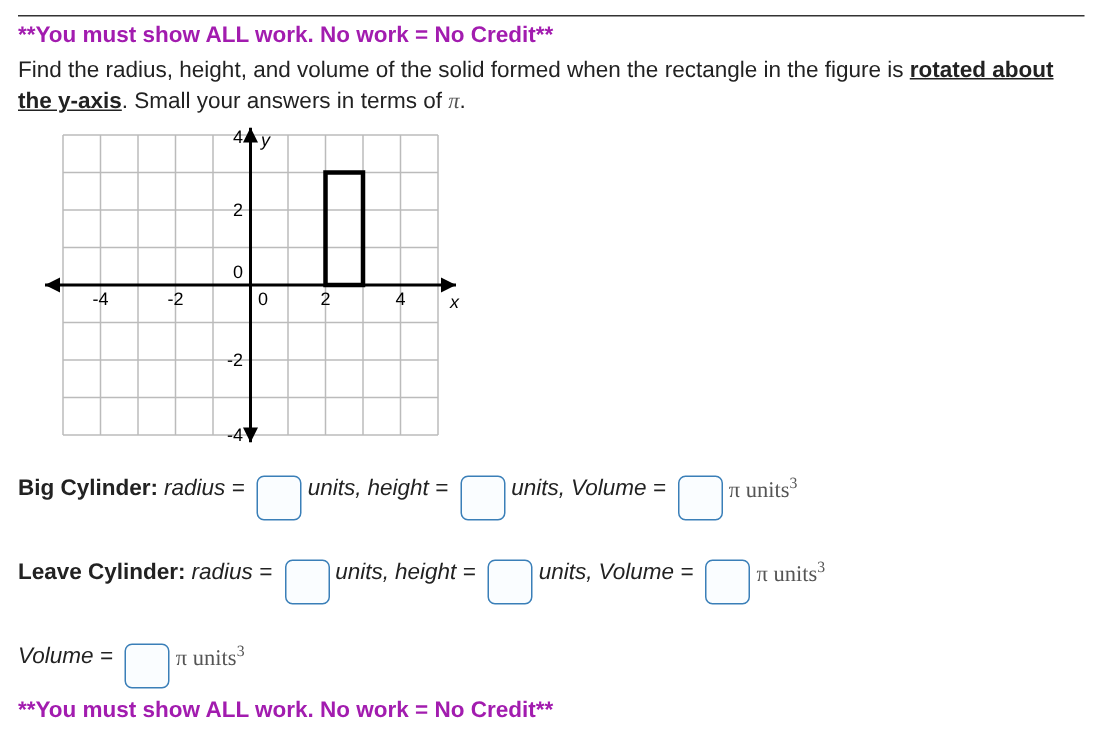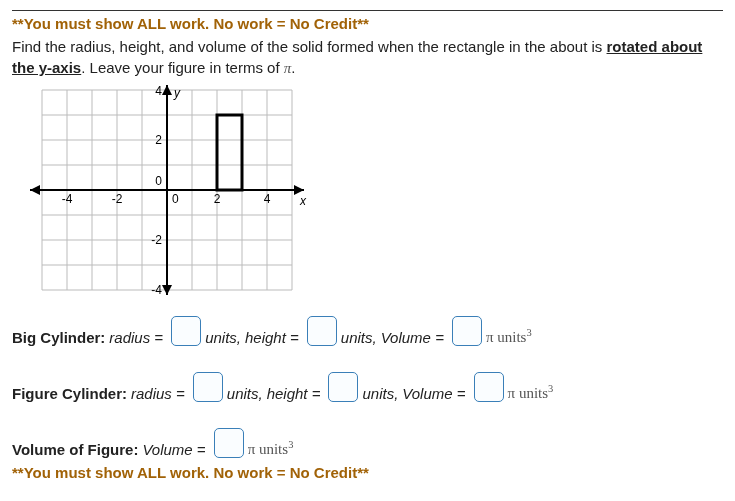--- a/index.html
+++ b/index.html
@@ -5,40 +5,40 @@
   body {
     font-family: Arial, Helvetica, sans-serif;
     font-size: 15px;
     color: #222;
     margin: 0;
     padding: 10px 12px;
     width: 735px;
     box-sizing: border-box;
   }
   .warning {
-    color: #a16207;
+    color: #a21caf;
     font-weight: bold;
     font-size: 15px;
     margin: 2px 0 4px 0;
   }
   .instructions {
     font-size: 15px;
     line-height: 1.4;
     margin-bottom: 6px;
   }
   .ul {
     text-decoration: underline;
     font-weight: bold;
   }
   .graph-wrap {
     margin: 4px 0 18px 0;
   }
   .answer-row {
     display: flex;
-    align-items: flex-end;
+    align-items: flex-start;
     flex-wrap: nowrap;
     margin: 14px 0 26px 0;
     font-size: 15px;
   }
   .answer-row .lead {
     font-weight: bold;
     margin-right: 4px;
   }
   .answer-row .seg {
     margin-right: 4px;
@@ -63,21 +63,21 @@
   hr.top { border: none; border-top: 1px solid #333; margin: 0 0 4px 0;}
 </style>
 </head>
 <body>
 
 <hr class="top">
 
 <div class="warning">**You must show ALL work. No work = No Credit**</div>
 
 <div class="instructions">
-  <span>Find the radius, height, and volume of the solid formed when the rectangle in the about is </span><span class="ul">rotated about the y-axis</span><span>. Leave your figure in terms of </span><span class="units-label" style="font-style:italic;">π</span><span>.</span>
+  <span>Find the radius, height, and volume of the solid formed when the rectangle in the figure is </span><span class="ul">rotated about the y-axis</span><span>. Small your answers in terms of </span><span class="units-label" style="font-style:italic;">π</span><span>.</span>
 </div>
 
 <div class="graph-wrap">
   <svg width="310" height="210" viewBox="0 0 310 210">
 
     <g stroke="#bbb" stroke-width="1">
 
       <line x1="30" y1="5" x2="30" y2="205"></line>
       <line x1="55" y1="5" x2="55" y2="205"></line>
       <line x1="80" y1="5" x2="80" y2="205"></line>
@@ -141,36 +141,35 @@
   <span class="blank"></span>
   <span class="seg">units, </span>
   <span class="seg"> Volume = </span>
   <span class="blank"></span>
   <span class="units-label">
     <span>π</span><span> units</span><sup>3</sup>
   </span>
 </div>
 
 <div class="answer-row">
-  <span class="lead">Figure Cylinder:</span>
+  <span class="lead">Leave Cylinder:</span>
   <span class="seg"> radius = </span>
   <span class="blank"></span>
   <span class="seg">units, </span>
   <span class="seg">height = </span>
   <span class="blank"></span>
   <span class="seg">units, </span>
   <span class="seg"> Volume = </span>
   <span class="blank"></span>
   <span class="units-label">
     <span>π</span><span> units</span><sup>3</sup>
   </span>
 </div>
 
 <div class="answer-row" style="margin-bottom:6px;">
-  <span class="lead">Volume of Figure:</span>
   <span class="seg"> Volume = </span>
   <span class="blank"></span>
   <span class="units-label">
     <span>π</span><span> units</span><sup>3</sup>
   </span>
 </div>
 
 <div class="warning">**You must show ALL work. No work = No Credit**</div>
 
 </body></html>

